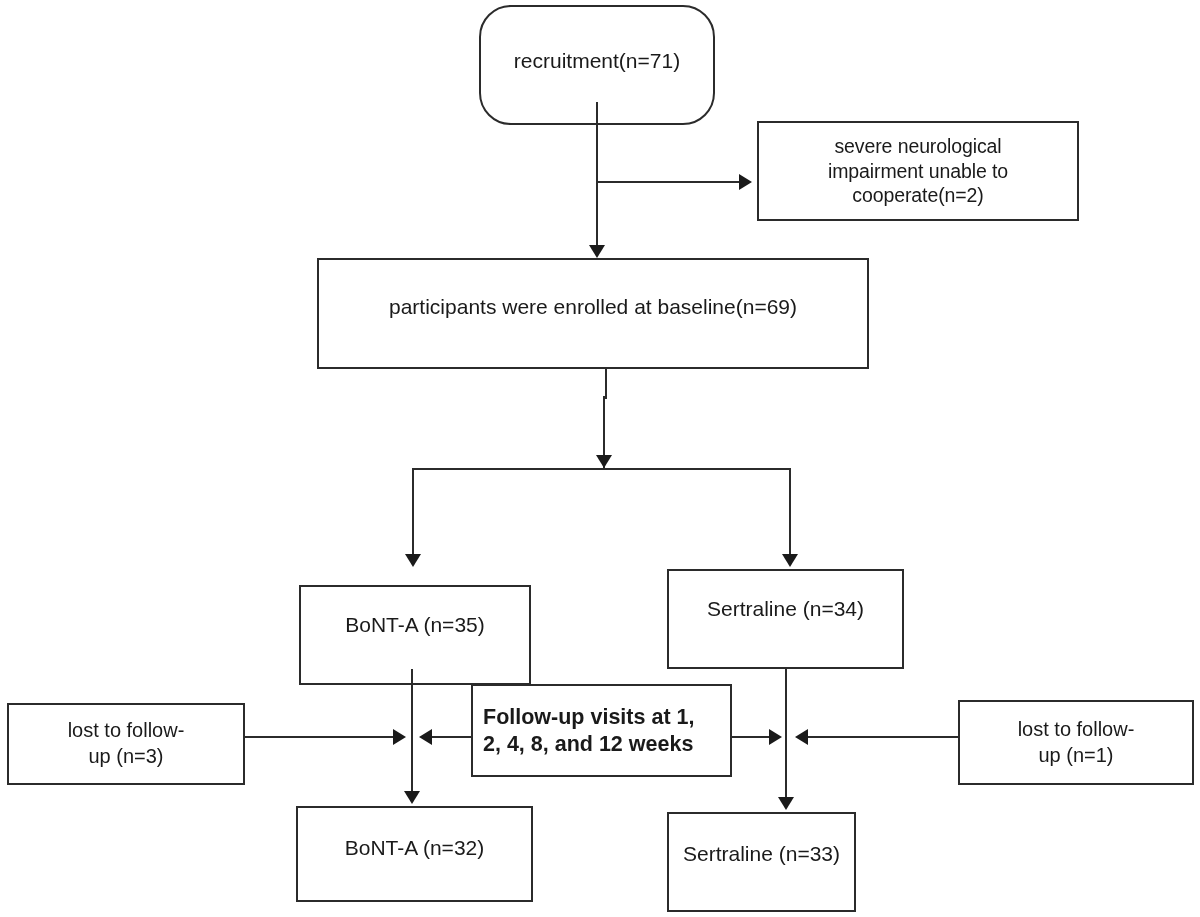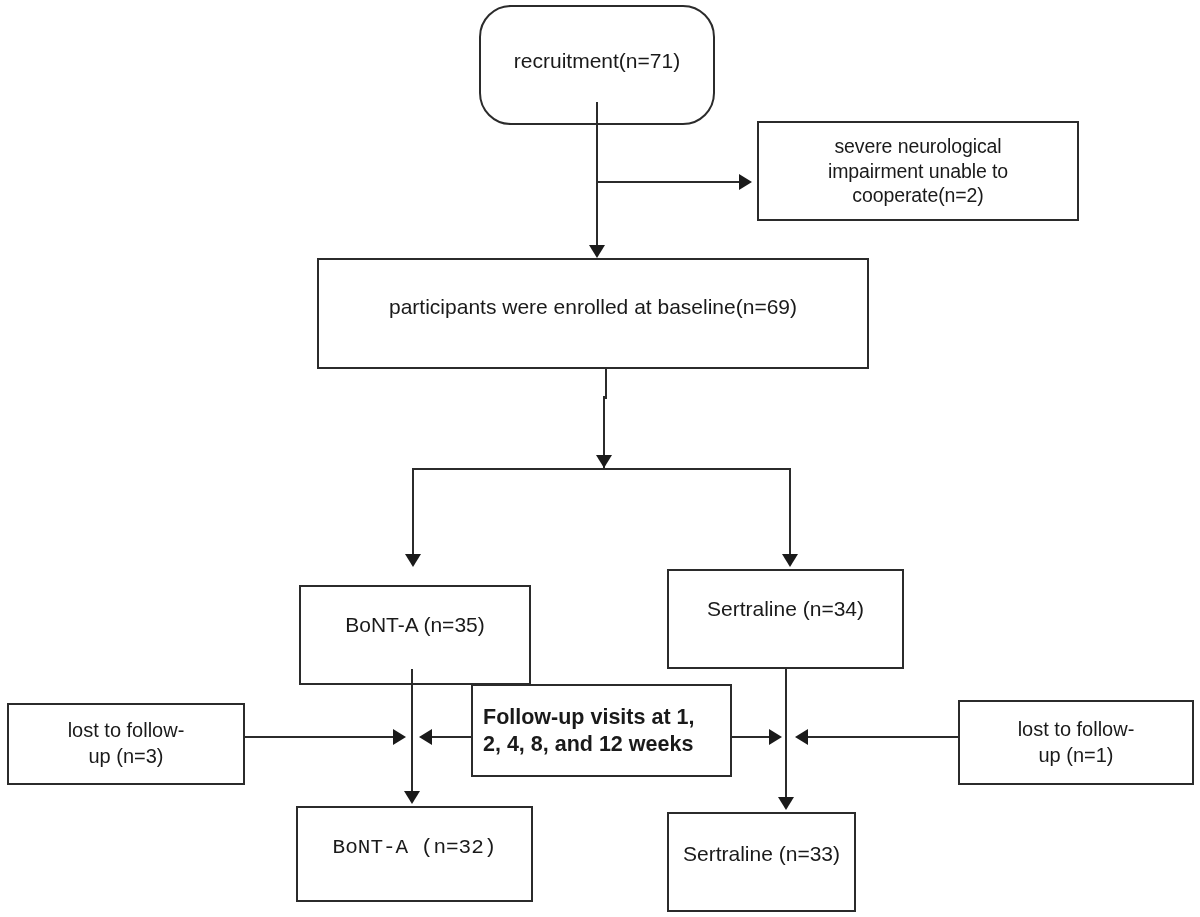--- a/index.html
+++ b/index.html
@@ -81,21 +81,21 @@
 
   .n-lost-right {
     left: 958px; top: 700px; width: 236px; height: 85px;
     font-size: 20px;
   }
 
   .n-out-left {
     left: 296px; top: 806px; width: 237px; height: 96px;
     font-size: 21px;
   }
-  .n-out-left .label { transform: translateY(-6px); font-family: Liberation Mono, monospace; }
+  .n-out-left .label { transform: translateY(-6px); }
 
   .n-out-right {
     left: 667px; top: 812px; width: 189px; height: 100px;
     font-size: 21px;
   }
   .n-out-right .label { transform: translateY(-8px); }
 
   
   .edge {
     position: absolute;

